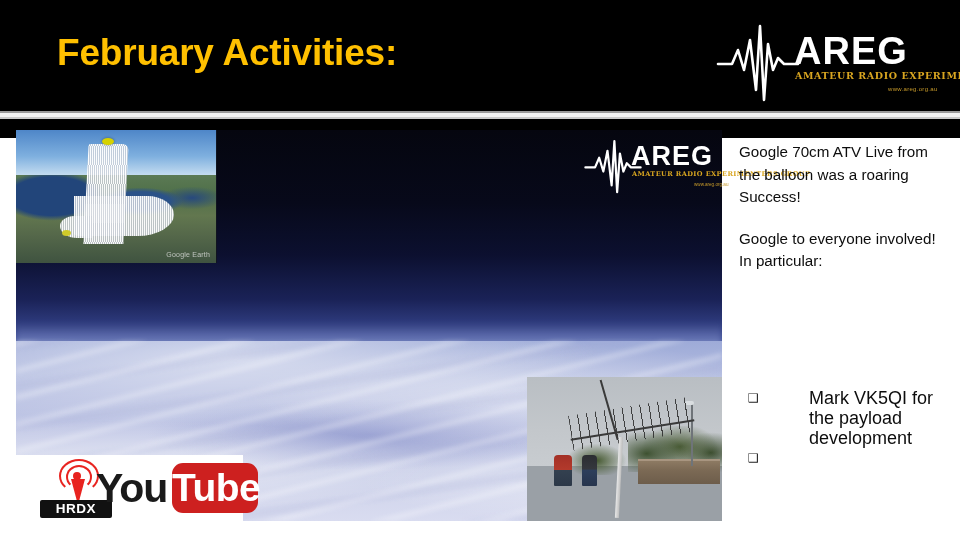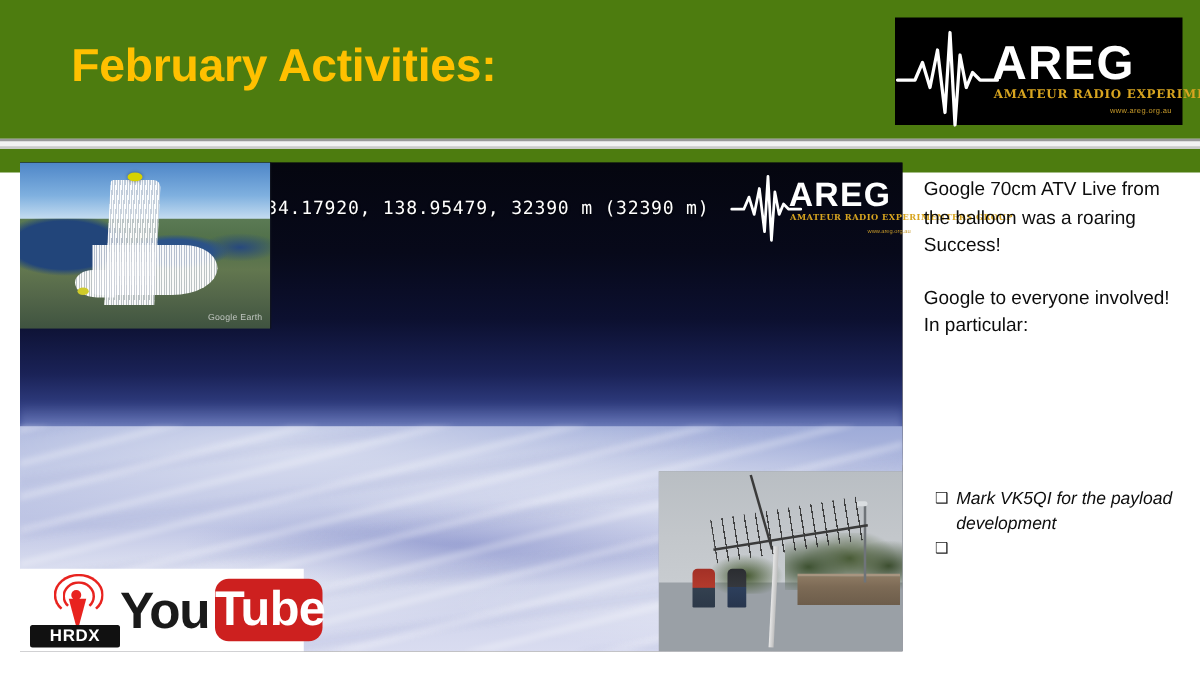--- a/index.html
+++ b/index.html
@@ -20,21 +20,21 @@
     position: absolute;
     inset: 0;
     background: #ffffff;
   }
 
   
   .header {
     position: absolute;
     left: 0; top: 0;
     width: 960px; height: 138px;
-    background: #4d7c0f;
+    background: #000000;
   }
   .slide-title {
     position: absolute;
     left: 57px; top: 32px;
     font-size: 37px;
     font-weight: bold;
     color: #ffc000;
     letter-spacing: -0.2px;
     white-space: nowrap;
   }
@@ -254,21 +254,21 @@
 
   
   .yt-block {
     position: absolute;
     left: 16px; top: 455px;
     width: 227px; height: 66px;
     background: #ffffff;
   }
   .hrdx {
     position: absolute;
-    left: 8px; top: 3px;
+    left: 24px; top: 3px;
     width: 72px; height: 60px;
   }
   .hrdx-tower {
     position: absolute; left: 31px; top: 21px;
     width: 0; height: 0;
     border-left: 7px solid transparent;
     border-right: 7px solid transparent;
     border-top: 26px solid #e8231f;
   }
   .hrdx-dot {
@@ -355,24 +355,24 @@
     font-size: 12px;
     color: #1a1a1a;
     line-height: 20px;
     text-align: left;
     padding-left: 7px;
     box-sizing: border-box;
   }
   .bullet-text {
     flex: 1 1 auto;
     font-family: "Liberation Sans", sans-serif;
-    font-style: italic;
-    font-size: 14px;
+    font-size: 18px;
     line-height: 20px;
     color: #0d0d0d;
+    margin-left: 44px;
   }
 </style>
 </head>
 <body>
 
 <div class="slide">
 
   <div class="header">
     <div class="slide-title">February Activities:</div>
 
@@ -388,21 +388,20 @@
 
   <div class="header-divider"></div>
 
   <div class="video-panel">
     <div class="space-sky"></div>
     <div class="terminator-glow"></div>
     <div class="earth-limb"></div>
     <div class="cloud-streaks"></div>
   </div>
 
-  <div class="telemetry">34.17920, 138.95479, 32390 m (32390 m)</div>
 
   <div class="areg-logo" id="video-logo">
     <svg class="areg-wave" width="58" height="58" viewBox="0 0 84 84" style="left:0px; top:4px;">
       <polyline points="2,44 16,44 22,30 28,50 34,20 40,70 44,6 48,80 52,24 57,50 62,38 68,44 82,44" fill="none" stroke="#ffffff" stroke-width="3.2" stroke-linejoin="round" stroke-linecap="round"></polyline>
     </svg>
     <div class="areg-word">AREG</div>
     <div class="areg-sub">AMATEUR RADIO EXPERIMENTERS GROUP</div>
     <div class="areg-url">www.areg.org.au</div>
   </div>
 

